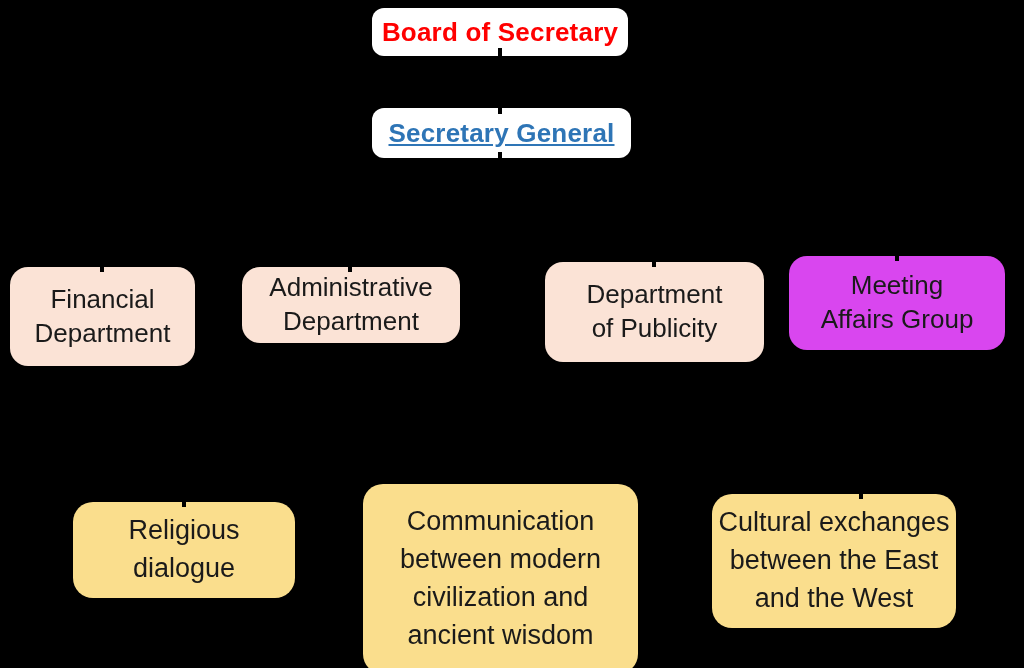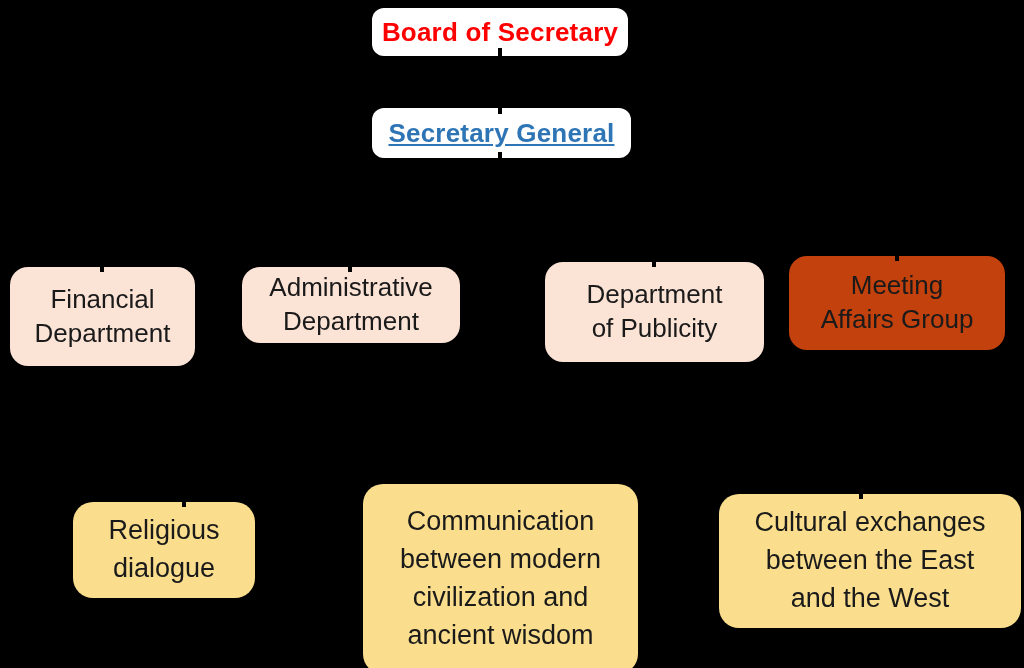--- a/index.html
+++ b/index.html
@@ -60,32 +60,32 @@
 
   <div class="node dept" style="left: 10px; top: 267px; width: 185px; height: 99px; background: rgb(251, 227, 214); color: rgb(26, 26, 26);">Financial
 Department</div>
 
   <div class="node dept" style="left: 242px; top: 267px; width: 218px; height: 76px; background: rgb(251, 227, 214); color: rgb(26, 26, 26);">Administrative
 Department</div>
 
   <div class="node dept" style="left: 545px; top: 262px; width: 219px; height: 100px; background: rgb(251, 227, 214); color: rgb(26, 26, 26);">Department
 of Publicity</div>
 
-  <div class="node dept" style="left: 789px; top: 256px; width: 216px; height: 94px; background: #c2410c; color: rgb(26, 26, 26);">Meeting
+  <div class="node dept" style="left: 789px; top: 256px; width: 216px; height: 94px; background: #d946ef; color: rgb(26, 26, 26);">Meeting
 Affairs Group</div>
 
-  <div class="node program" style="left: 73px; top: 502px; width: 182px; height: 96px; background: rgb(250, 222, 141); color: rgb(26, 26, 26);">Religious
+  <div class="node program" style="left: 73px; top: 502px; width: 222px; height: 96px; background: rgb(250, 222, 141); color: rgb(26, 26, 26);">Religious
 dialogue</div>
 
   <div class="node program" style="left: 363px; top: 484px; width: 275px; height: 190px; background: rgb(250, 222, 141); color: rgb(26, 26, 26);">Communication
 between modern
 civilization and
 ancient wisdom</div>
 
-  <div class="node program" style="left: 712px; top: 494px; width: 302px; height: 134px; background: rgb(250, 222, 141); color: rgb(26, 26, 26); margin-left: 7px;">Cultural exchanges
+  <div class="node program" style="left: 712px; top: 494px; width: 244px; height: 134px; background: rgb(250, 222, 141); color: rgb(26, 26, 26);">Cultural exchanges
 between the East
 and the West</div>
 
   <div class="tick" style="left: 498px; top: 48px; height: 12px; background: rgb(0, 0, 0);"></div>
   <div class="tick" style="left: 498px; top: 104px; height: 10px; background: rgb(0, 0, 0);"></div>
   <div class="tick" style="left: 498px; top: 152px; height: 10px; background: rgb(0, 0, 0);"></div>
   <div class="tick" style="left: 100px; top: 262px; height: 10px; background: rgb(0, 0, 0);"></div>
   <div class="tick" style="left: 348px; top: 262px; height: 10px; background: rgb(0, 0, 0);"></div>
   <div class="tick" style="left: 652px; top: 257px; height: 10px; background: rgb(0, 0, 0);"></div>
   <div class="tick" style="left: 895px; top: 251px; height: 10px; background: rgb(0, 0, 0);"></div>

